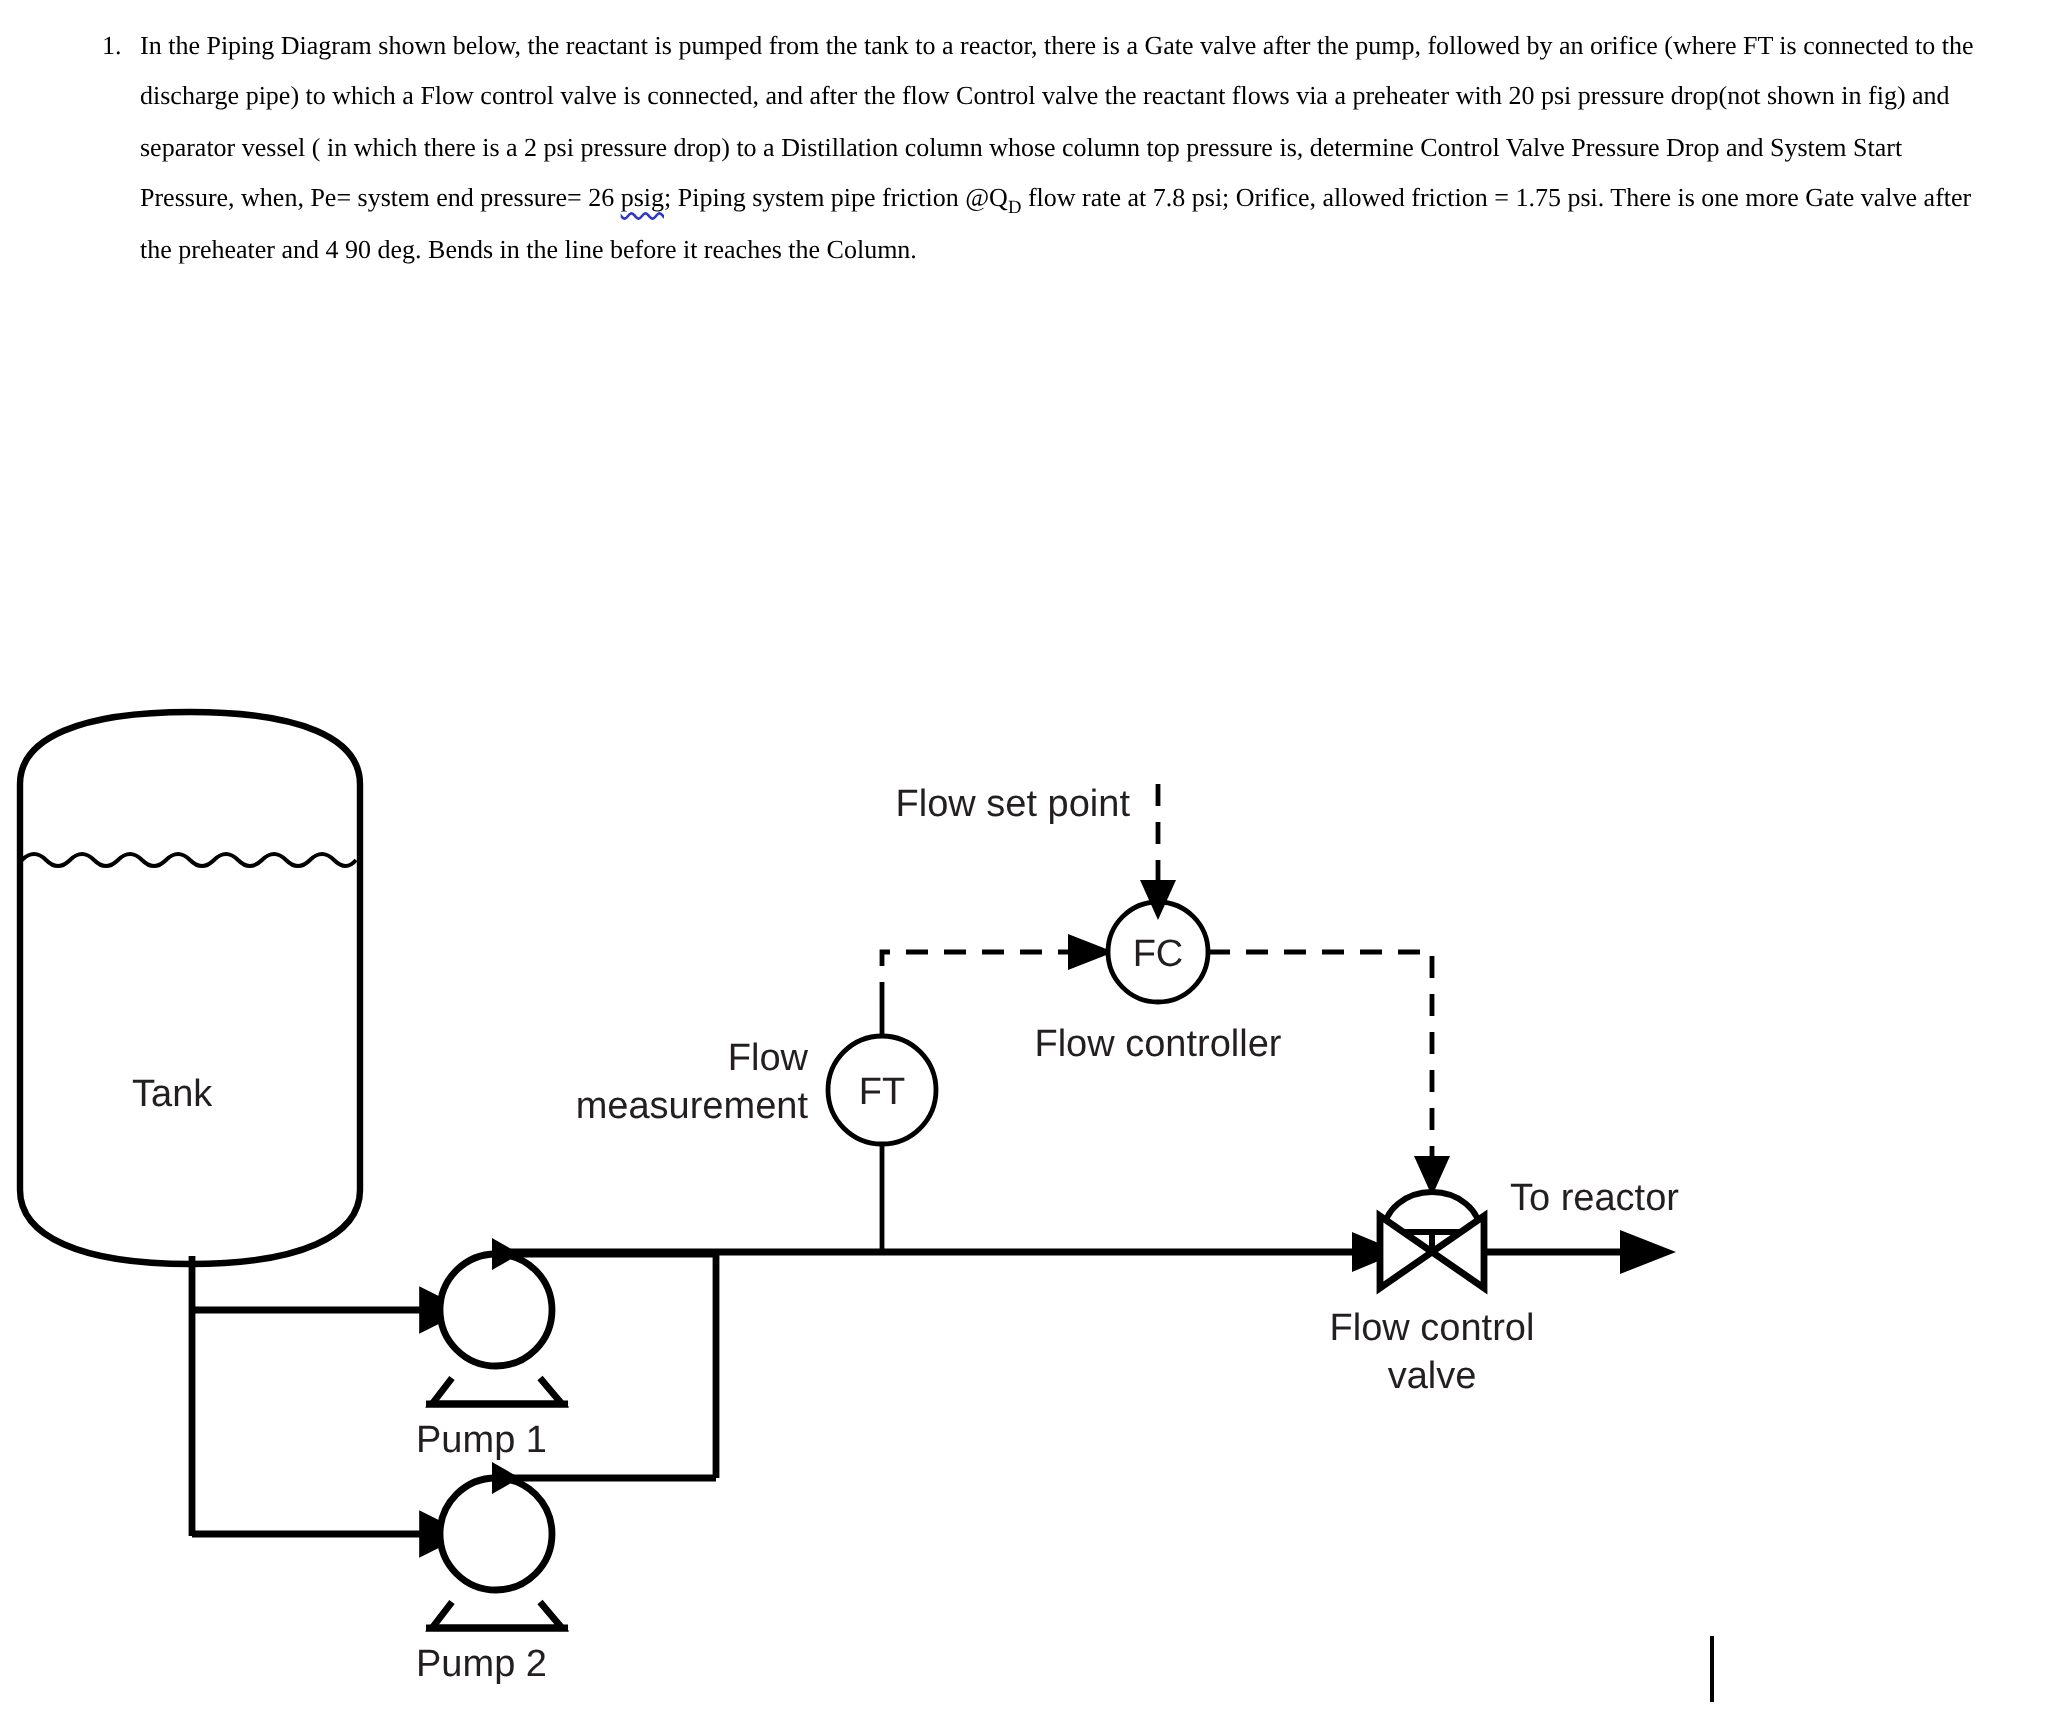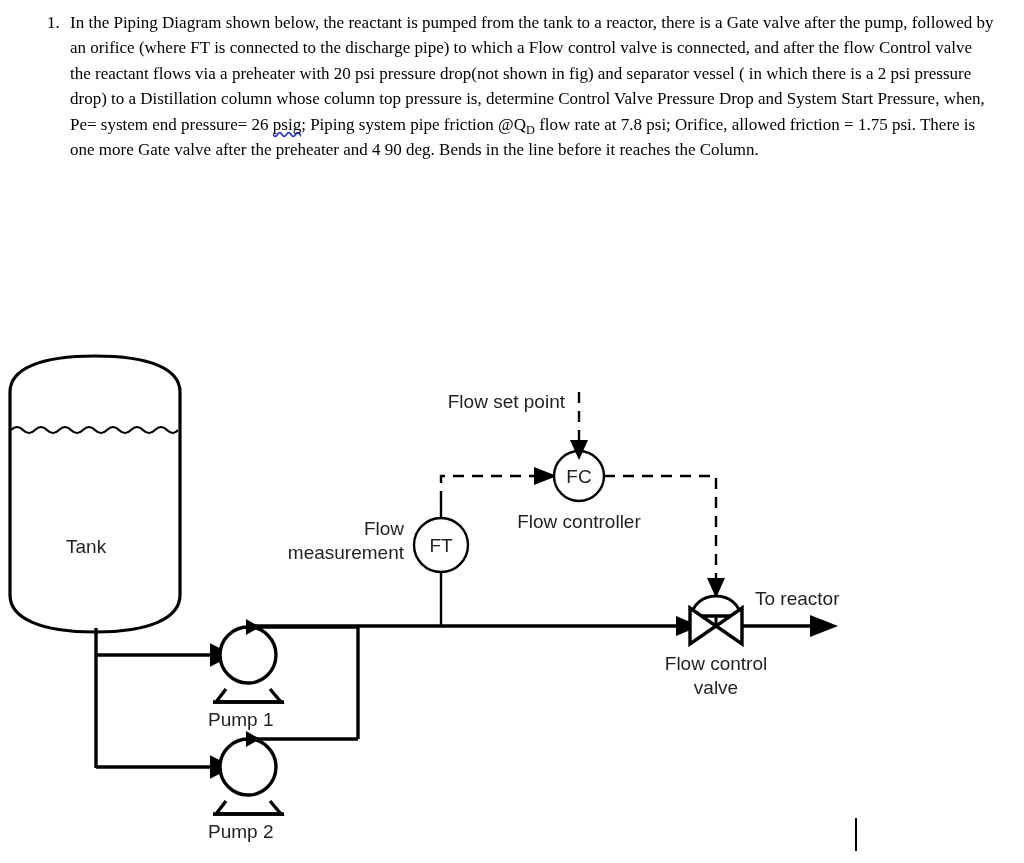--- a/index.html
+++ b/index.html
@@ -23,21 +23,21 @@
     top: 10px;
     width: 960px;
   }
   #question-list {
     margin: 0;
     padding-left: 28px;
     list-style-type: decimal;
   }
   #question-list > li {
     font-family: "Liberation Serif", serif;
-    font-size: 17px;
+    font-size: 13px;
     line-height: 25.4px;
     text-align: left;
     padding-left: 6px;
   }
   .spell-error {
     position: relative;
     display: inline-block;
     text-decoration: underline wavy #2d39c8;
     text-decoration-skip-ink: none;
     text-underline-offset: 2px;

